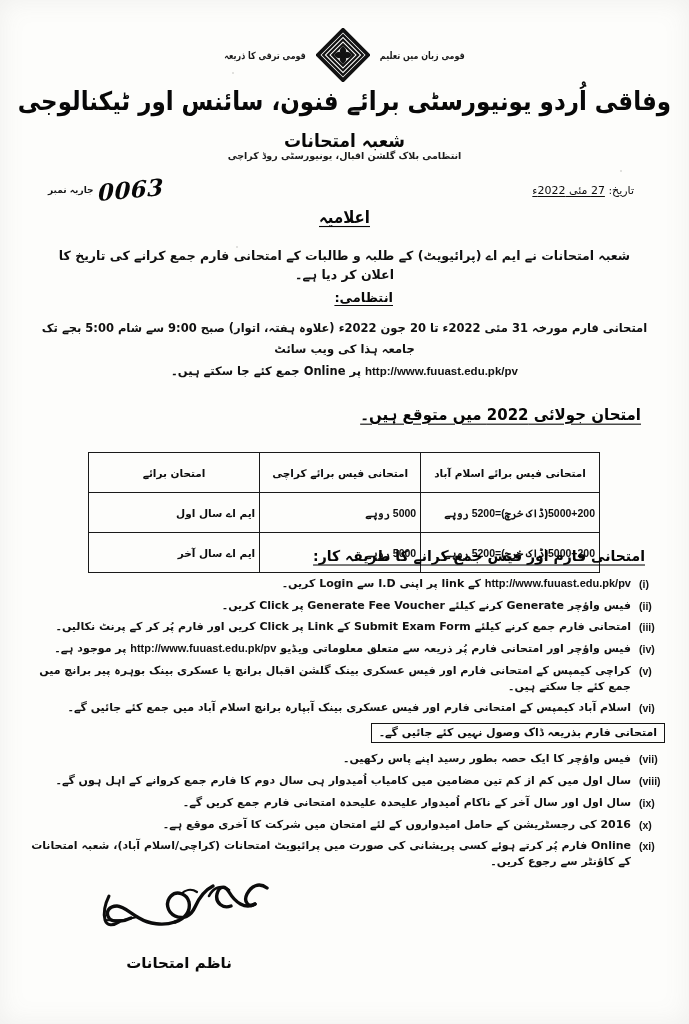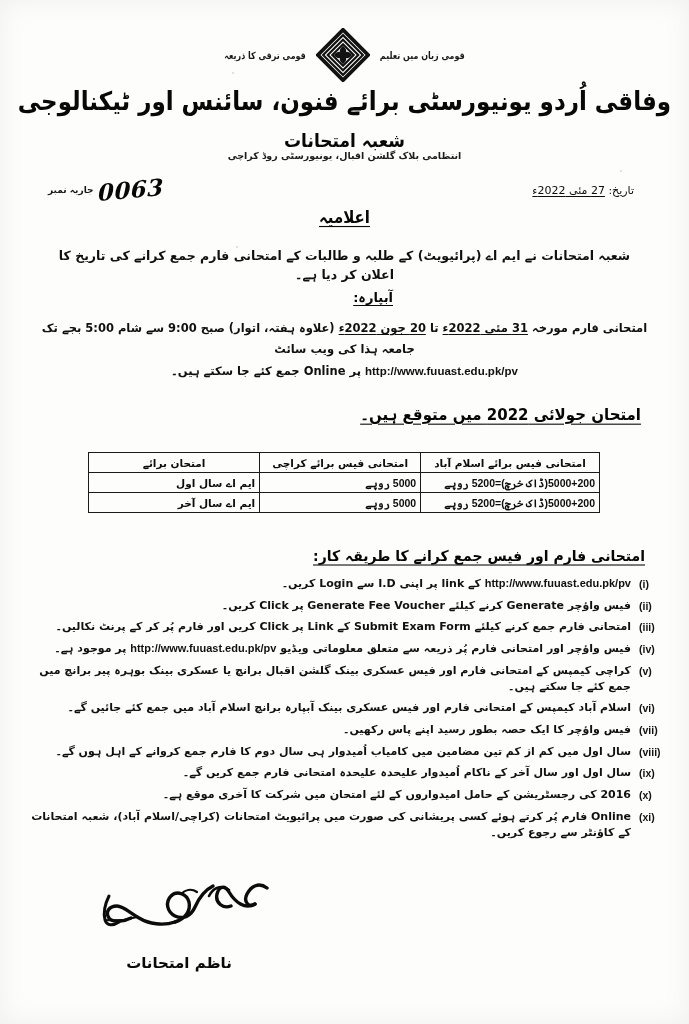--- a/index.html
+++ b/index.html
@@ -178,21 +178,21 @@
     line-height: 1.85;
     color: #101010;
   }
   .details-lines .en {
     font-family: "Liberation Sans", sans-serif;
     font-weight: 700;
     direction: ltr;
     unicode-bidi: embed;
     display: inline-block;
   }
-  .u { text-decoration: underline; text-underline-offset: 2px; }
+  .u { text-underline-offset: 2px; }
 
   .exam-expected {
     position: absolute;
     top: 406px;
     right: 48px;
     font-size: 15px;
     font-weight: 700;
     color: #060606;
     text-decoration: underline;
     text-underline-offset: 3px;
@@ -209,21 +209,21 @@
     border-collapse: collapse;
     table-layout: fixed;
   }
   .fee-table th,
   .fee-table td {
     border: 1.4px solid #1a1a1a;
     vertical-align: middle;
     font-size: 10.5px;
     font-weight: 700;
     color: #0d0d0d;
-    padding: 0 4px;
+    padding: 10px 4px;
     height: 19px;
   }
   .fee-table th { font-size: 10.5px; }
   .fee-table col.c-exam  { width: 33.5%; }
   .fee-table col.c-khi   { width: 31.5%; }
   .fee-table col.c-isb   { width: 35%; }
   .fee-table td.num {
     font-family: "Liberation Sans", sans-serif;
     direction: rtl;
   }
@@ -356,21 +356,21 @@
     </div>
     <div class="date-block">
       <span>تاریخ:</span>
       <span class="date-value">27 مئی 2022ء</span>
     </div>
   </div>
 
   <div class="announce-title">اعلامیہ</div>
   <div class="announce-body">شعبہ امتحانات نے ایم اے (پرائیویٹ) کے طلبہ و طالبات کے امتحانی فارم جمع کرانے کی تاریخ کا اعلان کر دیا ہے۔</div>
 
-  <div class="details-heading">آبپارہ:</div>
+  <div class="details-heading">انتظامی:</div>
   <div class="details-lines">
     <div>
       <span>امتحانی فارم مورخہ</span>
       <span class="u">31 مئی 2022ء</span>
       <span>تا</span>
       <span class="u">20 جون 2022ء</span>
       <span>(علاوہ ہفتہ، اتوار)</span>
       <span>صبح 9:00</span>
       <span>سے شام</span>
       <span>5:00</span>
@@ -438,20 +438,23 @@
     <div class="proc-item">
       <span class="proc-num">(v)</span>
       <span class="proc-text">کراچی کیمپس کے امتحانی فارم اور فیس عسکری بینک گلشن اقبال برانچ یا عسکری بینک بوہرہ پیر برانچ میں جمع کئے جا سکتے ہیں۔</span>
     </div>
 
     <div class="proc-item">
       <span class="proc-num">(vi)</span>
       <span class="proc-text">اسلام آباد کیمپس کے امتحانی فارم اور فیس عسکری بینک آبپارہ برانچ اسلام آباد میں جمع کئے جائیں گے۔</span>
     </div>
 
+    <div class="boxed-row">
+      <span class="boxed-note">امتحانی فارم بذریعہ ڈاک وصول نہیں کئے جائیں گے۔</span>
+    </div>
 
     <div class="proc-item">
       <span class="proc-num">(vii)</span>
       <span class="proc-text">فیس واؤچر کا ایک حصہ بطور رسید اپنے پاس رکھیں۔</span>
     </div>
 
     <div class="proc-item">
       <span class="proc-num">(viii)</span>
       <span class="proc-text">سال اول میں کم از کم تین مضامین میں کامیاب اُمیدوار ہی سال دوم کا فارم جمع کروانے کے اہل ہوں گے۔</span>
     </div>

